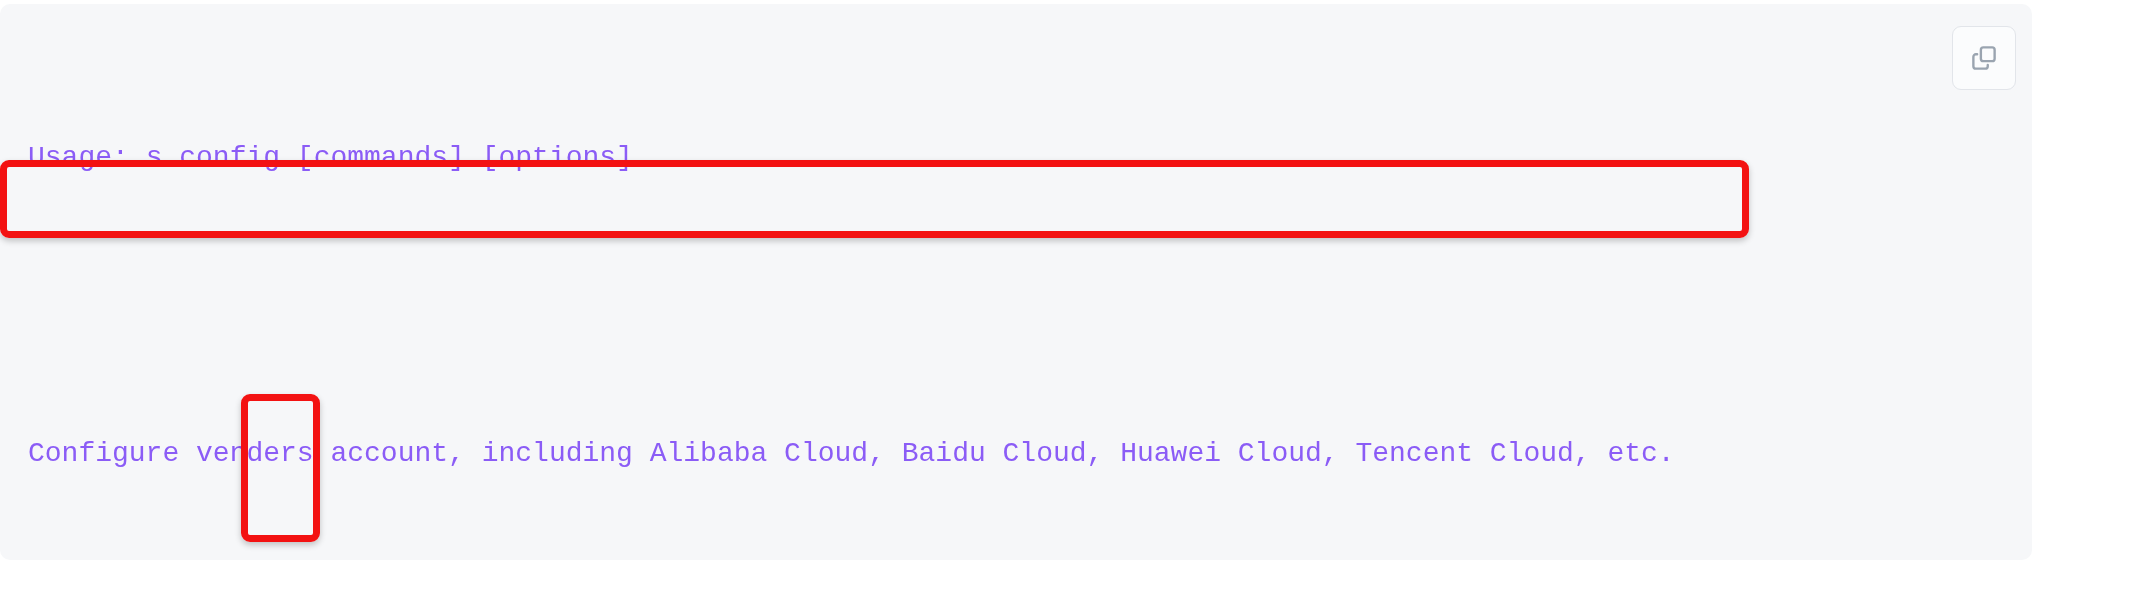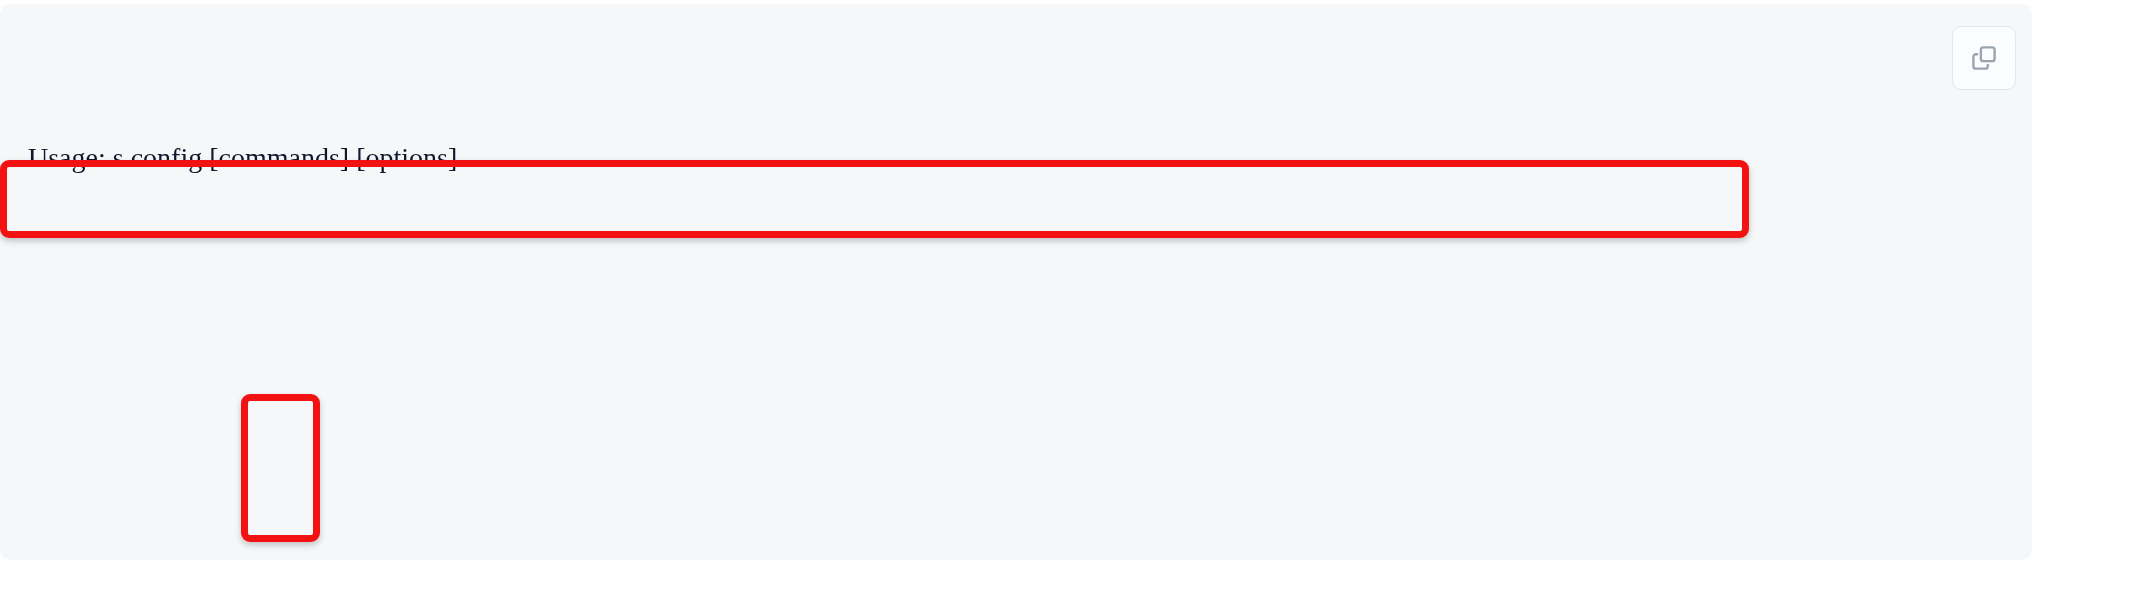--- a/index.html
+++ b/index.html
@@ -52,24 +52,24 @@
 
   
   .term {
     position: absolute;
     left: 0px;
     top: 0px;
     width: 2032px;
     height: 556px;
     padding: 24px 0 0 28px;
     box-sizing: border-box;
-    font-family: Liberation Serif, serif;
+    font-family: Liberation Mono, monospace;
     font-size: 28px;
     line-height: 37px;
-    color: #0f172a;
+    color: #8b5cf6;
     white-space: pre;
     letter-spacing: 0px;
   }
   .line { height: 37px; white-space: pre; }
   .blank { height: 37px; }
 
   
   .hl {
     position: absolute;
     border: 7px solid #f31212;
@@ -97,20 +97,21 @@
 <div id="stage">
 
   <div class="code-panel">
 
     <div class="term">
 
       <div class="line"><span>Usage:</span><span> s config [commands] [options]</span></div>
 
       <div class="blank"></div>
 
+      <div class="line">Configure venders account, including Alibaba Cloud, Baidu Cloud, Huawei Cloud, Tencent Cloud, etc.</div>
 
       <div class="blank"></div>
 
       
 
       
 
       
 
       

